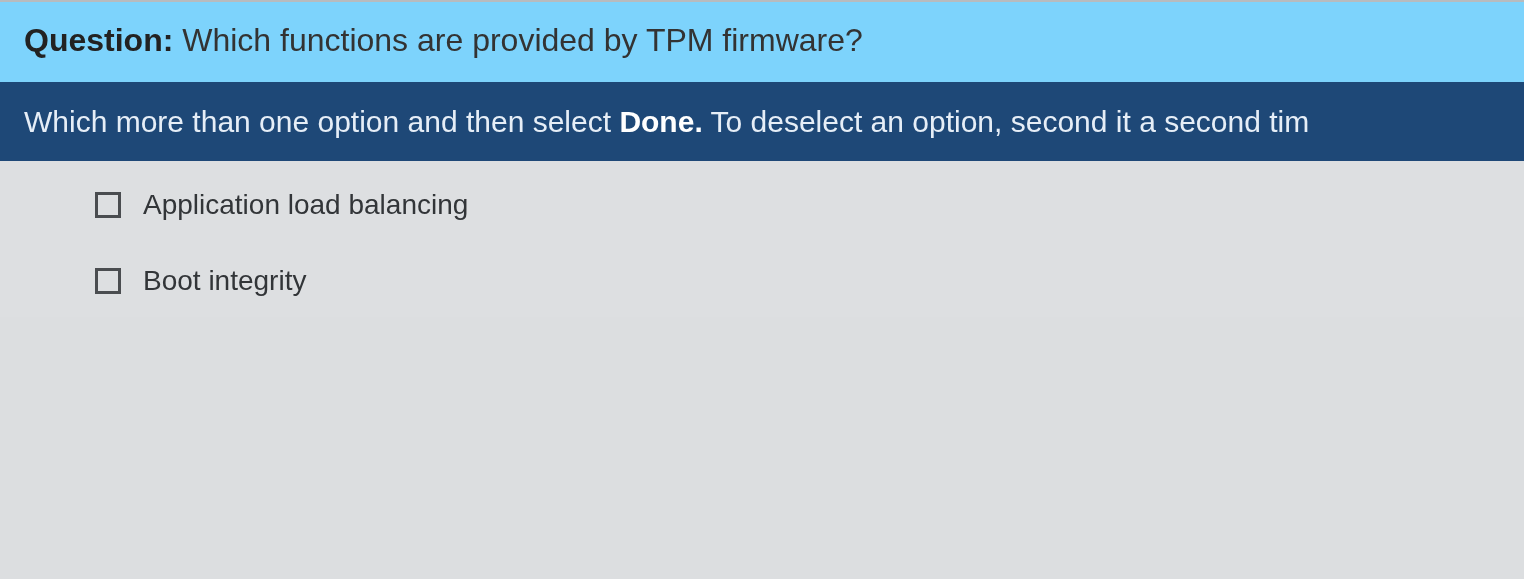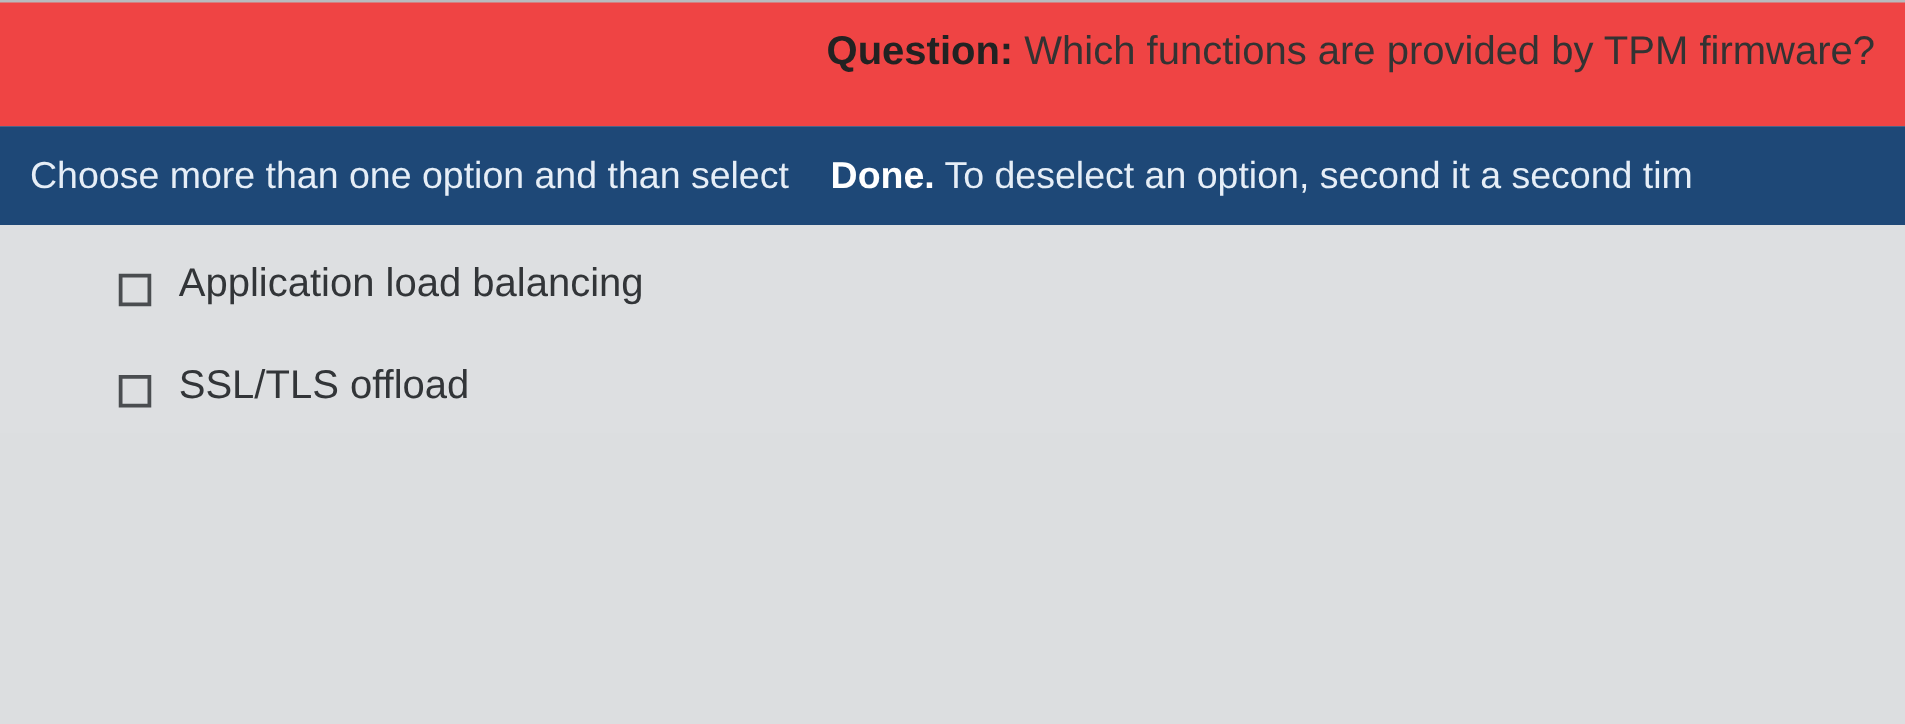--- a/index.html
+++ b/index.html
@@ -3,26 +3,25 @@
 <meta charset="utf-8">
 <style>
   * { margin: 0; padding: 0; box-sizing: border-box; }
   html, body { width: 1524px; height: 579px; overflow: hidden; }
   body {
     font-family: Arial, Helvetica, sans-serif;
     background: #dcdee0;
     color: #333;
   }
   .question-header {
-    padding: 18px 24px 39px 24px;
+    padding: 18px 24px 20px 24px;
     font-size: 32px;
     line-height: 1.3;
-    background: #ef4444;
+    background: #7dd3fc;
     border-top: 2px solid #b8bbbe;
-    text-align: right;
   }
   .question-header .label {
     font-weight: 700;
     color: #222;
   }
   .question-header .text {
     font-weight: 400;
     color: #333;
   }
   .instruction-bar {
@@ -30,32 +29,31 @@
     color: #e6eef7;
     padding: 20px 24px;
     font-size: 30px;
     line-height: 1.3;
     white-space: nowrap;
     overflow: hidden;
   }
   .instruction-bar .strong {
     font-weight: 700;
     color: #ffffff;
-    margin-left: 25px;
   }
   .options {
     padding: 28px 36px 10px 48px;
     background: #dddfe1;
   }
   .option-row {
     display: flex;
-    align-items: flex-end;
+    align-items: center;
     gap: 22px;
     margin-bottom: 44px;
-    font-size: 32px;
+    font-size: 28px;
     color: #323538;
     cursor: pointer;
     padding-left: 47px;
   }
   .option-row:last-child { margin-bottom: 10px; }
   .chk {
     width: 26px;
     height: 26px;
     border: 3px solid #4a4d50;
     background: transparent;
@@ -69,30 +67,30 @@
 </head>
 <body>
 
 <div class="question-header">
   <span class="label">Question:</span>
   <span> </span>
   <span class="text">Which functions are provided by TPM firmware?</span>
 </div>
 
 <div class="instruction-bar">
-  <span>Choose more than one option and than select </span><span class="strong">Done.</span><span> To deselect an option, second it a second tim</span>
+  <span>Which more than one option and then select </span><span class="strong">Done.</span><span> To deselect an option, second it a second tim</span>
 </div>
 
 <div class="options">
 
   <div class="option-row">
     <span class="chk"></span>
     <span class="opt-label">Application load balancing</span>
   </div>
 
+  <div class="option-row">
+    <span class="chk"></span>
+    <span class="opt-label">Boot integrity</span>
+  </div>
 
 
-  <div class="option-row">
-    <span class="chk"></span>
-    <span class="opt-label">SSL/TLS offload</span>
-  </div>
 
 </div>
 
 </body></html>

